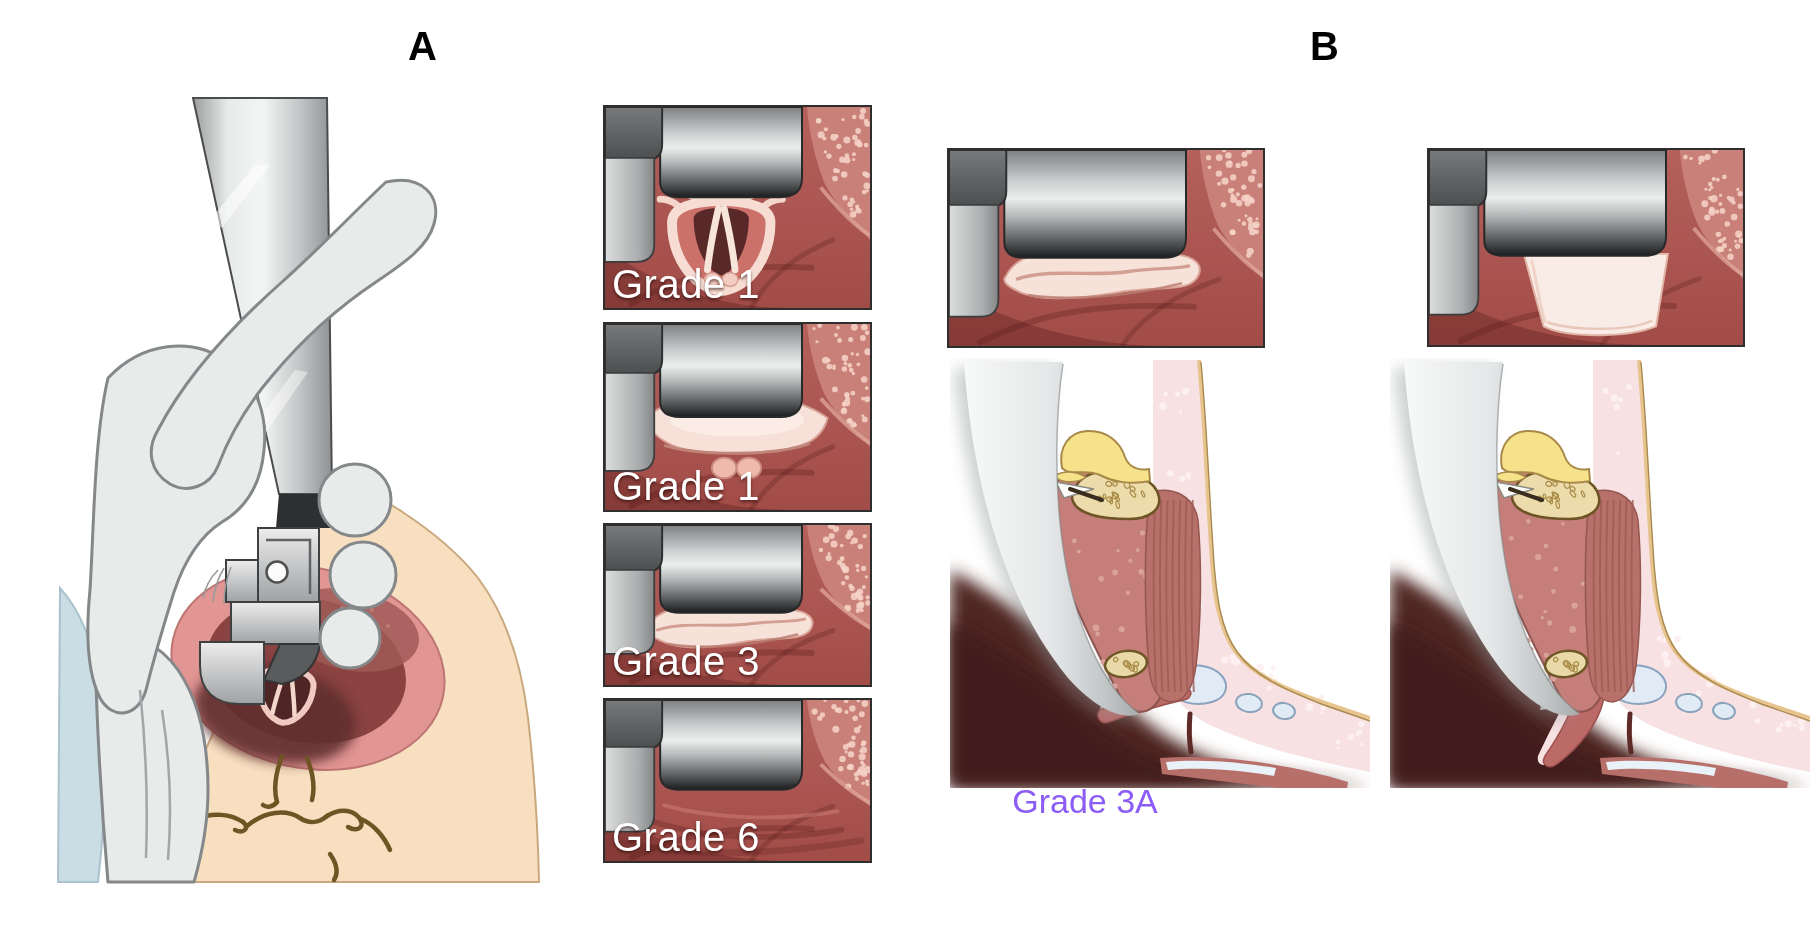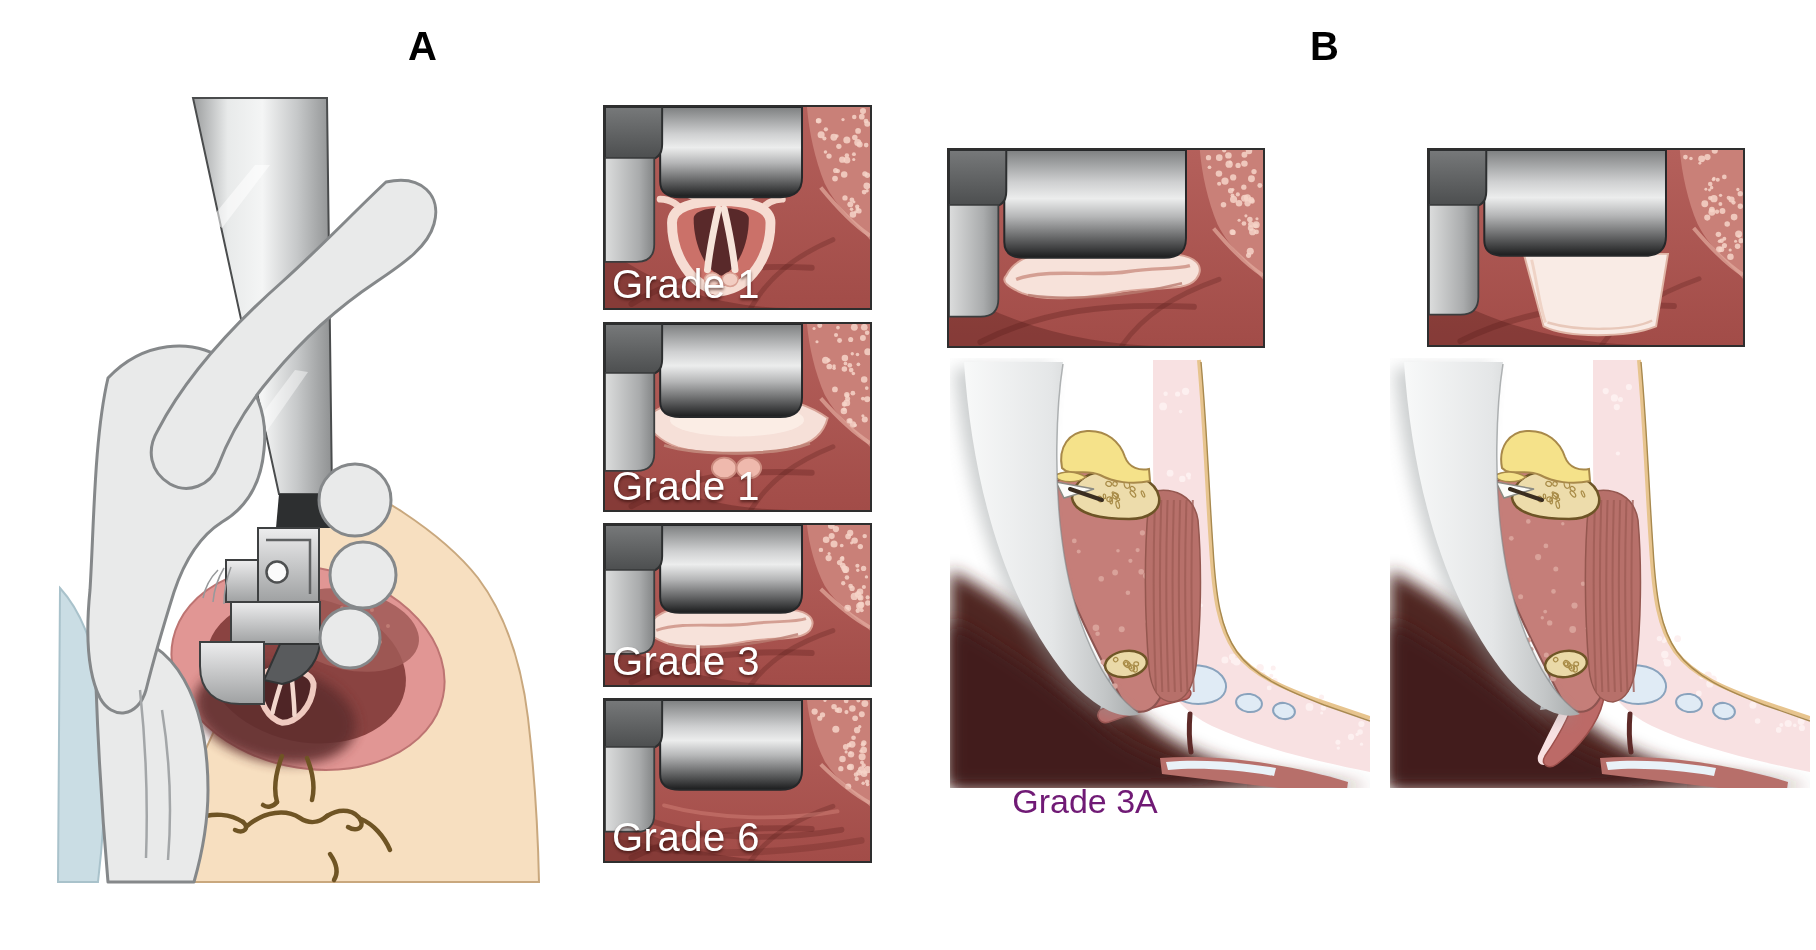--- a/index.html
+++ b/index.html
@@ -15,21 +15,21 @@
   .scope{
     position:absolute;border:2px solid #2e2e2e;box-sizing:border-box;background:#b25854;overflow:hidden;
   }
   .scope svg{position:absolute;left:0;top:0;width:100%;height:100%;}
   .grade-label{
     position:absolute;left:7px;bottom:2px;color:#fff;font-size:40px;line-height:1.1;
     letter-spacing:0.5px;text-shadow:0 2px 3px rgba(45,10,8,0.65);z-index:3;font-weight:400;
   }
   .sag{position:absolute;}
   .caption{
-    position:absolute;width:220px;text-align:center;font-size:34px;color:#701a75;font-weight:400;
+    position:absolute;width:220px;text-align:center;font-size:34px;color:#8b5cf6;font-weight:400;
   }
 </style>
 </head>
 <body>
 
 <div class="stage">
 
   <div class="panel-letter" style="left:408px;top:26px;">A</div>
   <div class="panel-letter" style="left:1310px;top:26px;">B</div>
 

